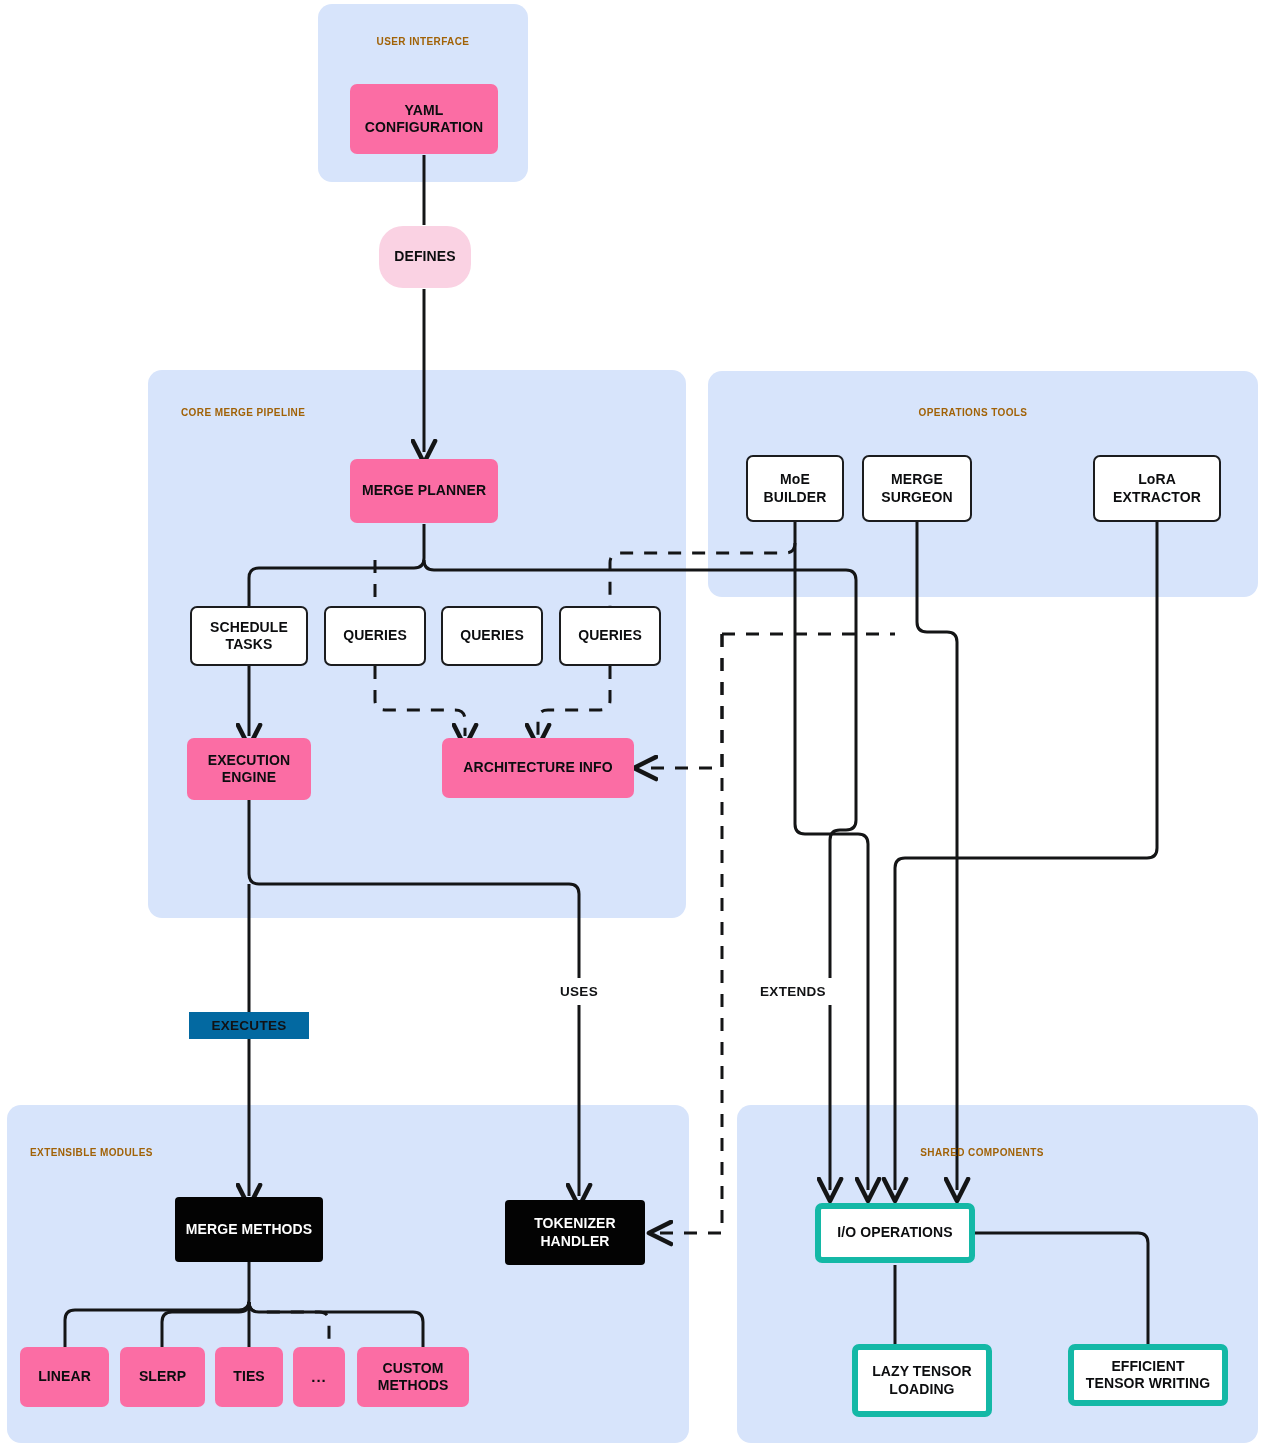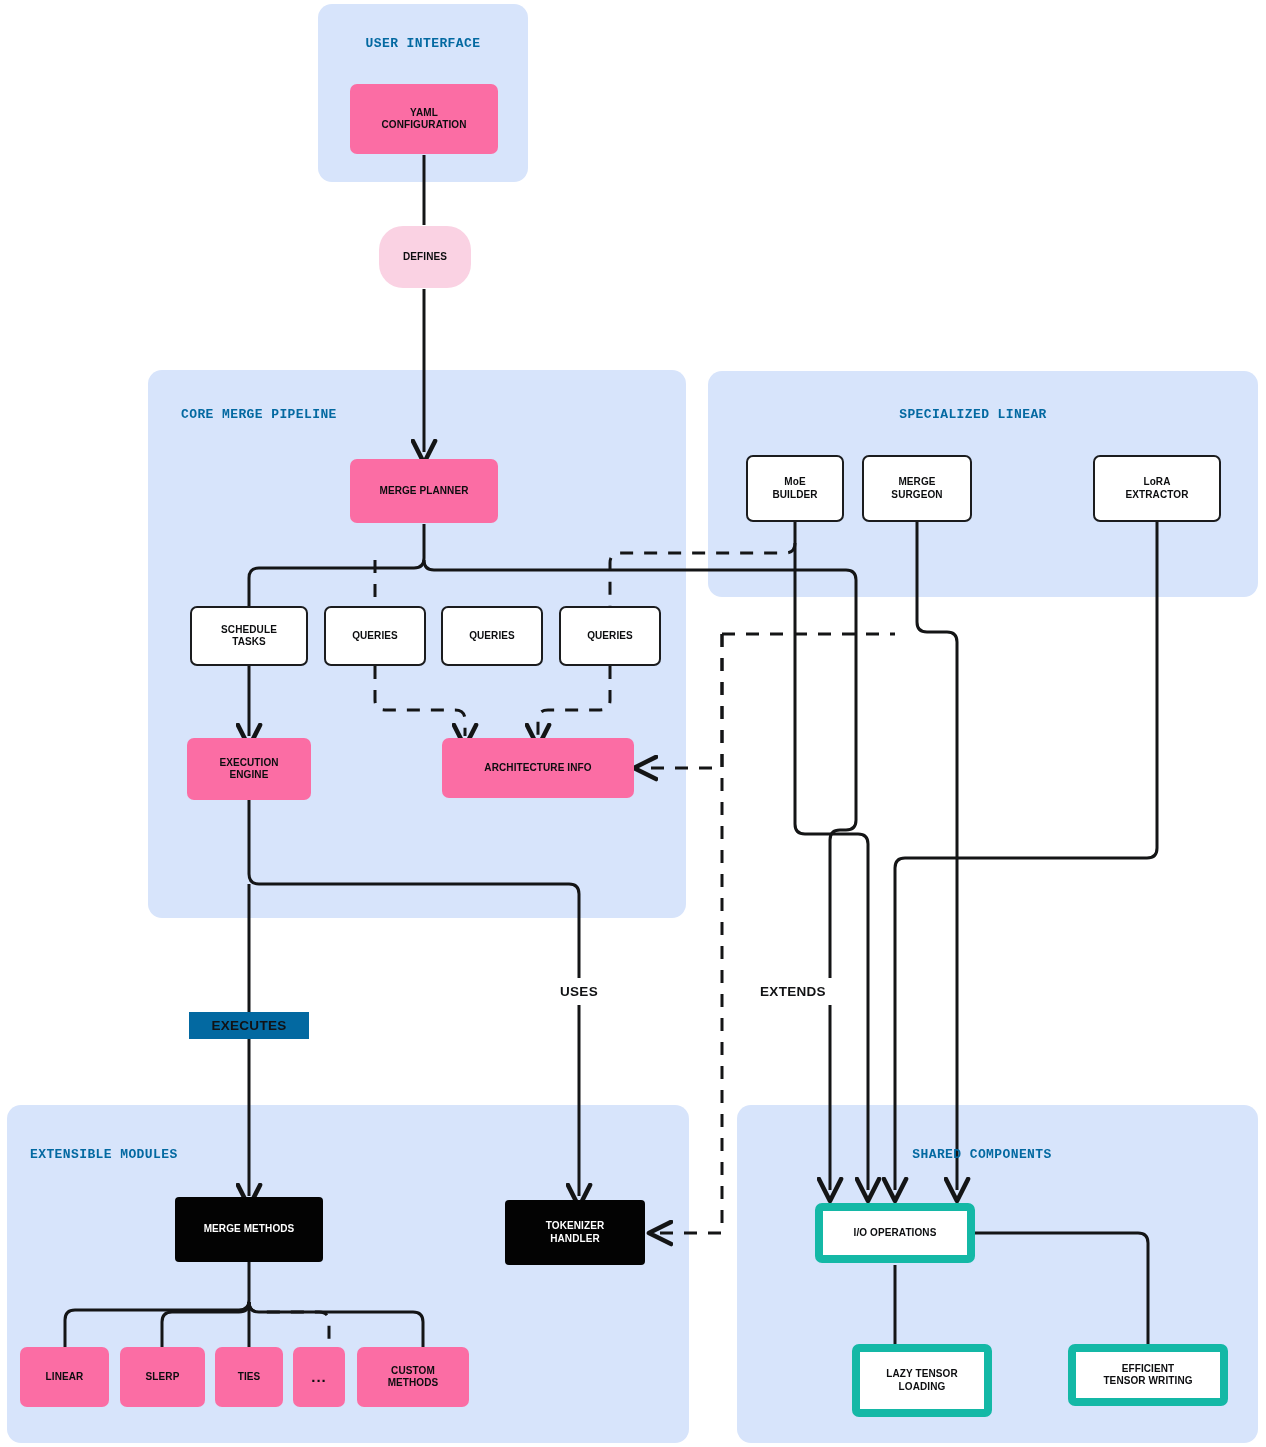--- a/index.html
+++ b/index.html
@@ -22,45 +22,44 @@
     height: 1447px;
     pointer-events: none;
   }
   .group {
     position: absolute;
     background: #d7e4fb;
     border-radius: 14px;
   }
   .group-label {
     position: absolute;
-    font-size: 13px;
+    font-size: 10px;
     font-weight: bold;
     letter-spacing: 0.4px;
-    color: #0369a1;
+    color: #a16207;
     white-space: nowrap;
-    font-family: Liberation Mono, monospace;
   }
   .node {
     position: absolute;
     display: flex;
     align-items: center;
     justify-content: center;
     text-align: center;
-    font-size: 10px;
+    font-size: 14px;
     font-weight: bold;
     letter-spacing: 0.1px;
     line-height: 1.25;
     color: #0c0d0f;
     border-radius: 7px;
     padding: 2px 4px;
   }
   .node.pink      { background: #fb6da4; }
   .node.lightpink { background: #fad2e3; font-weight: bold; }
   .node.white     { background: #ffffff; border: 2px solid #1b1c1e; }
-  .node.plainwhite{ background: #ffffff; border: 8px solid #14b8a6; font-weight: bold; }
+  .node.plainwhite{ background: #ffffff; border: 6px solid #14b8a6; font-weight: bold; }
   .node.black     { background: #030303; color: #ffffff; border-radius: 4px; }
   .edge-label {
     position: absolute;
     font-size: 13.5px;
     font-weight: bold;
     letter-spacing: 0.3px;
     color: #111214;
     white-space: nowrap;
     text-align: center;
   }
@@ -120,21 +119,21 @@
       <path d="M795,543 Q795,553 785,553 L620,553 Q610,553 610,563 L610,606"></path>
       <path d="M722,634 L895,634"></path>
       <path d="M722,634 L722,768 L645,768" marker-end="url(#ah)"></path>
       <path d="M722,634 L722,1233 L660,1233" marker-end="url(#ah)"></path>
       <path d="M249,1302 Q249,1312 259,1312 L319,1312 Q329,1312 329,1322 L329,1347"></path>
     </g>
   </svg>
 
   <div class="group-label" style="left:318px; top:36px; width:210px; text-align:center;">USER INTERFACE</div>
   <div class="group-label" style="left:181px; top:407px;">CORE MERGE PIPELINE</div>
-  <div class="group-label" style="left:708px; top:407px; width:530px; text-align:center;">SPECIALIZED LINEAR</div>
+  <div class="group-label" style="left:708px; top:407px; width:530px; text-align:center;">OPERATIONS TOOLS</div>
   <div class="group-label" style="left:30px; top:1147px;">EXTENSIBLE MODULES</div>
   <div class="group-label" style="left:737px; top:1147px; width:490px; text-align:center;">SHARED COMPONENTS</div>
 
   <div class="node pink" style="left:350px; top:84px; width:148px; height:70px; white-space:pre-line;">YAML
 CONFIGURATION</div>
 
   <div class="node lightpink" style="left:379px; top:226px; width:92px; height:62px;border-radius:24px;">DEFINES</div>
 
   <div class="node pink" style="left:350px; top:459px; width:148px; height:64px;text-align:center;">MERGE PLANNER</div>
 

